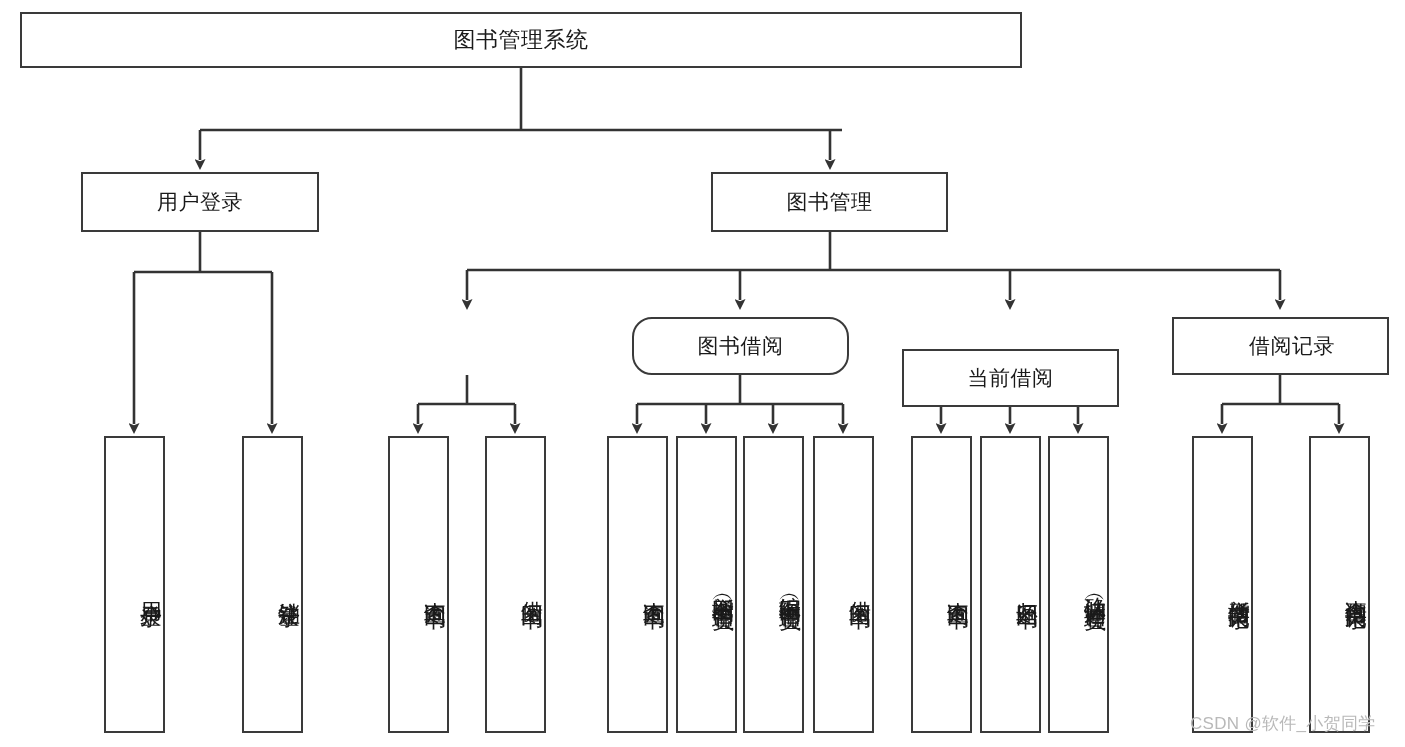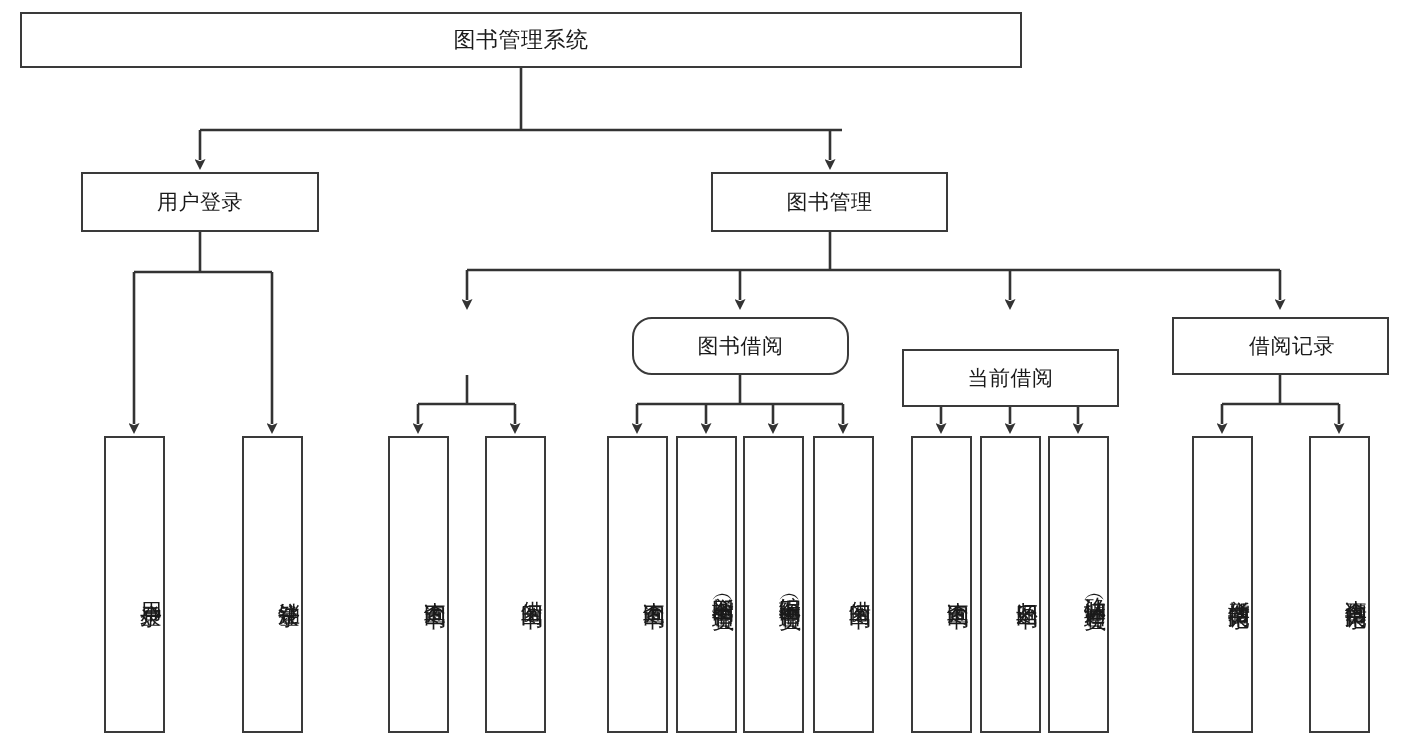--- a/index.html
+++ b/index.html
@@ -168,14 +168,15 @@
     <span class="vtext">确认归还（管理员）</span>
   </div>
 
   <div class="node v" style="left:1192px; top:436px; width:61px; height:297px;">
     <span class="vtext">新增借阅记录</span>
   </div>
   <div class="node v" style="left:1309px; top:436px; width:61px; height:297px;">
     <span class="vtext">查询借阅记录</span>
   </div>
 
+  <div class="watermark">CSDN @软件_小贺同学</div>
 
 </div>
 
 </body></html>

